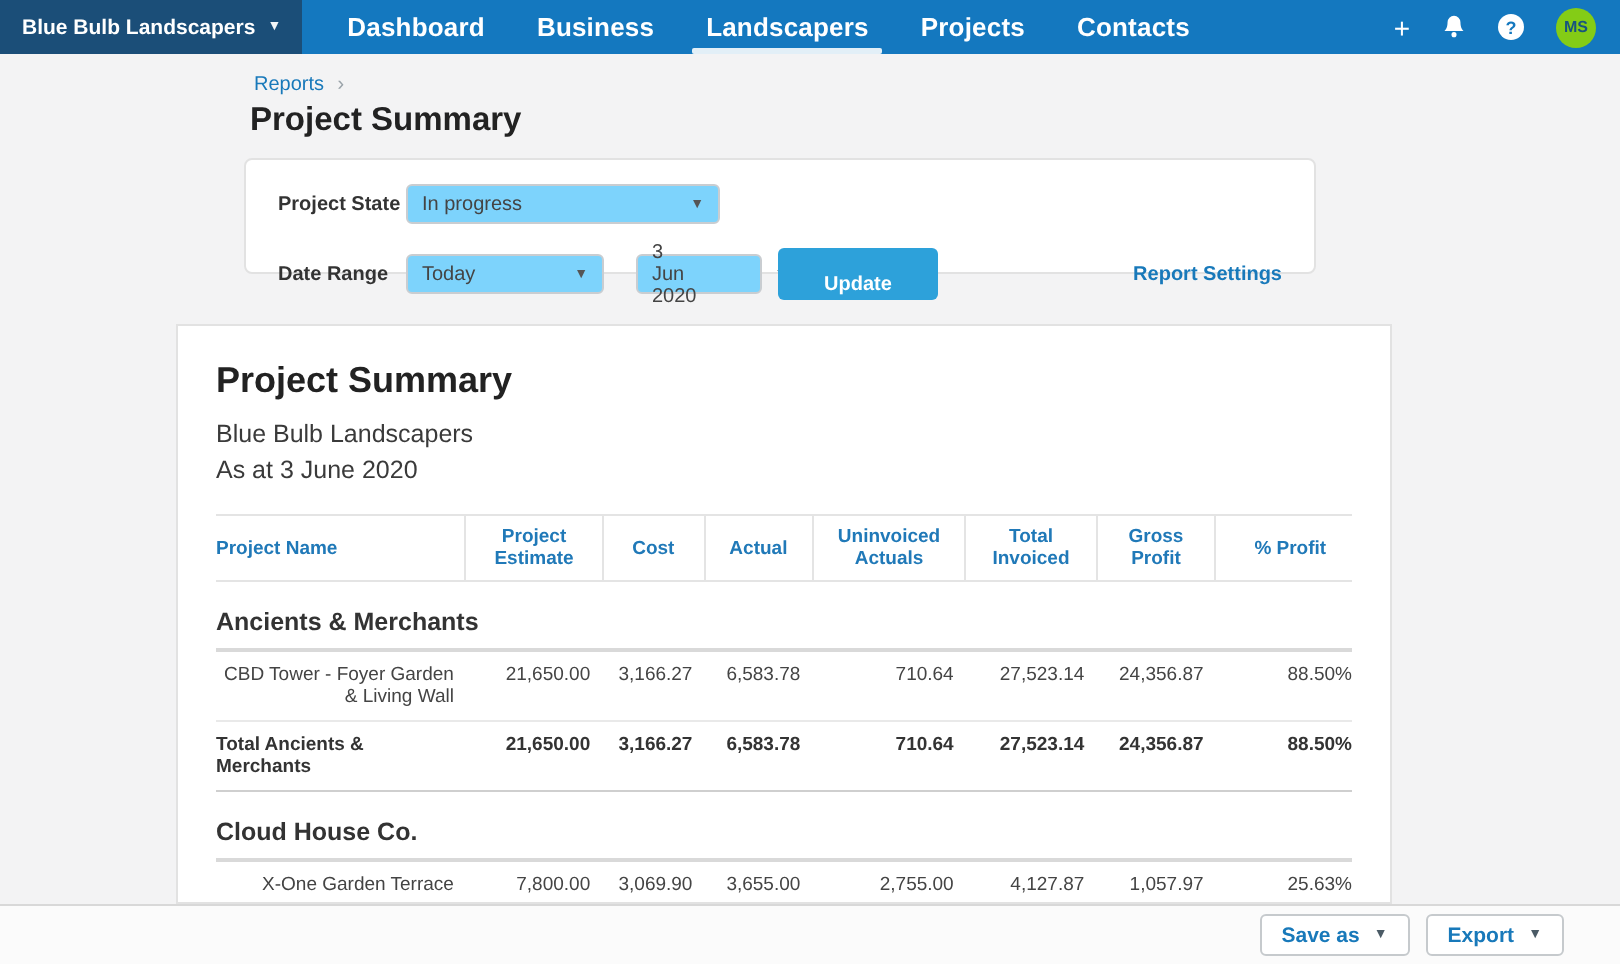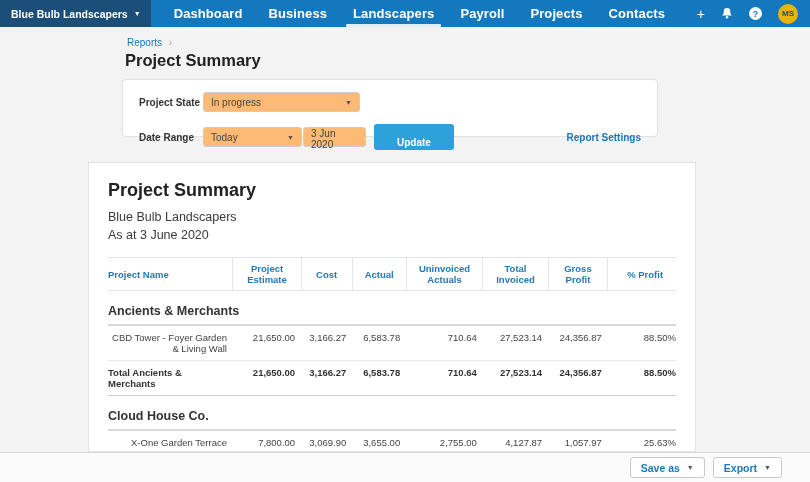--- a/index.html
+++ b/index.html
@@ -19,41 +19,41 @@
   .nav-items{display:flex; margin-left:10px;}
   .nav-item{display:flex; align-items:center; padding:0 13px; font-size:13px; font-weight:700;
     position:relative; cursor:pointer; letter-spacing:.1px;}
   .nav-item.active::after{content:""; position:absolute; left:6px; right:6px; bottom:0; height:3px;
     background:rgba(255,255,255,.88); border-radius:1px;}
   .nav-right{margin-left:auto; display:flex; align-items:center; gap:16px; padding-right:12px;}
   .icon-plus{font-size:14px; font-weight:400; line-height:1; cursor:pointer;}
   .icon-bell{display:flex; cursor:pointer;}
   .icon-help{width:13px; height:13px; border-radius:50%; background:#fff; color:var(--nav_blue);
     font-size:9px; font-weight:700; display:flex; align-items:center; justify-content:center; cursor:pointer;}
-  .avatar{width:20px; height:20px; border-radius:50%; background:#eab308; color:#17547f;
+  .avatar{width:20px; height:20px; border-radius:50%; background:#84cc16; color:#17547f;
     font-size:8px; font-weight:700; display:flex; align-items:center; justify-content:center;
     align-self:center; cursor:pointer;}
   
   .breadcrumb{position:absolute; top:37px; left:127px; font-size:10px;}
   .breadcrumb a{color:var(--link_blue); text-decoration:none; cursor:pointer;}
   .breadcrumb .sep{color:#9aa3a9; margin-left:4px; font-size:10px;}
   .page-title{position:absolute; top:51px; left:125px; font-size:16.5px; font-weight:700; color:var(--text_dark);}
   
   .filter-card{position:absolute; top:79px; left:122px; width:536px; height:58px;
     background:#fff; border:1px solid var(--border_gray); border-radius:4px; padding:12px 16px 11px;}
   .filter-row{display:flex; align-items:center;}
   .filter-row + .filter-row{margin-top:12px;}
   .filter-label{width:64px; font-size:10px; font-weight:700; color:#333; flex:none;}
-  .select{height:20px; background:#fdba74; border:1px solid #c9cdd1; border-radius:3px;
+  .select{height:20px; background:#7dd3fc; border:1px solid #c9cdd1; border-radius:3px;
     display:flex; align-items:center; justify-content:space-between; padding:0 7px;
     font-size:10px; color:#444; cursor:pointer;gap:31px;}
   .select .caret{font-size:7px; color:#555; margin-left:8px;}
   .select.state{width:157px;}
   .select.range{width:99px;}
-  .select.date{width:63px; margin-left:1px;flex-direction:column;}
+  .select.date{width:63px; margin-left:16px;}
   .update-btn{height:20px; margin-left:8px; padding:13px 23px; background:var(--update_blue);
     border:none; border-radius:3px; color:#fff; font-size:10px; font-weight:700;
     font-family:inherit; cursor:pointer;}
   .report-settings{margin-left:auto; font-size:10px; font-weight:700; color:var(--link_blue);
     text-decoration:none; cursor:pointer;}
   
   .report-card{position:absolute; top:162px; left:88px; width:608px; height:290px;
     background:#fff; border:1px solid var(--border_gray); padding:17px 19px; overflow:hidden;}
   .report-title{font-size:18px; font-weight:700; color:var(--text_dark); margin-bottom:7px;}
   .report-sub{font-size:12.5px; color:#3a3a3a; line-height:1.45;}
@@ -86,21 +86,20 @@
 
 <div class="topnav">
   <div class="org-switcher">
     <span>Blue Bulb Landscapers</span>
     <span class="caret">▼</span>
   </div>
   <div class="nav-items">
     <div class="nav-item">Dashboard</div>
     <div class="nav-item">Business</div>
     <div class="nav-item active">Landscapers</div>
-    <div class="nav-item">Payroll</div>
     <div class="nav-item">Projects</div>
     <div class="nav-item">Contacts</div>
   </div>
   <div class="nav-right">
     <span class="icon-plus">+</span>
     <span class="icon-bell">
       <svg width="12" height="13" viewBox="0 0 16 17" fill="#fff" xmlns="http://www.w3.org/2000/svg">
         <path d="M8 1a4.3 4.3 0 0 0-4.3 4.3c0 3.4-1.1 5-2.1 5.9h12.8c-1-.9-2.1-2.5-2.1-5.9A4.3 4.3 0 0 0 8 1z"></path>
         <circle cx="8" cy="13.6" r="1.7"></circle>
       </svg>

